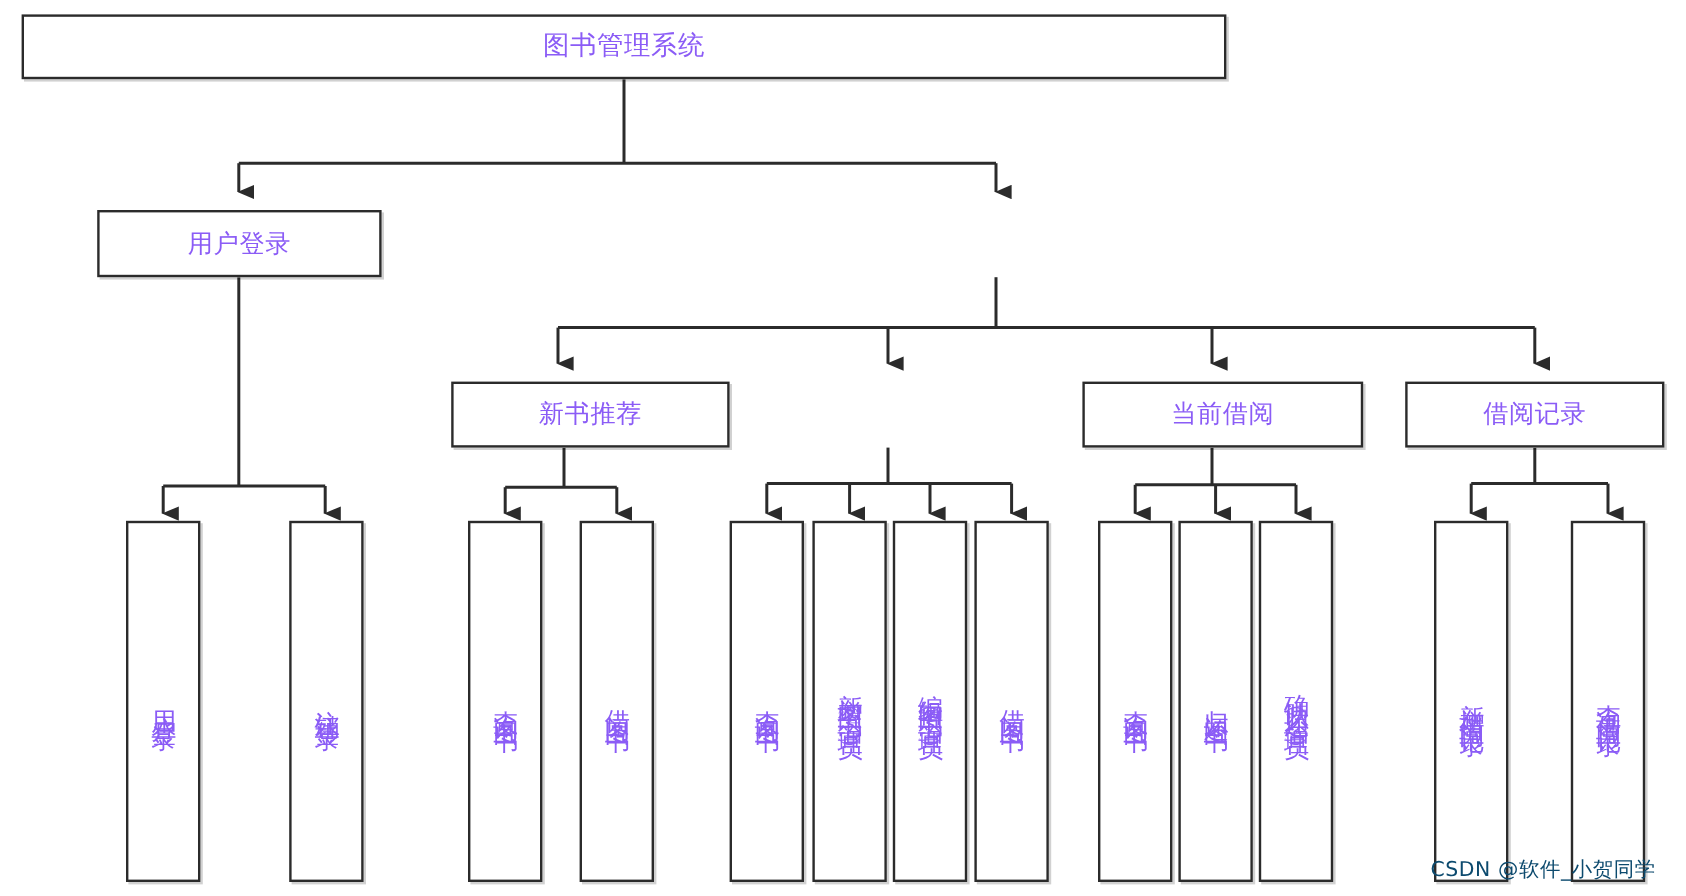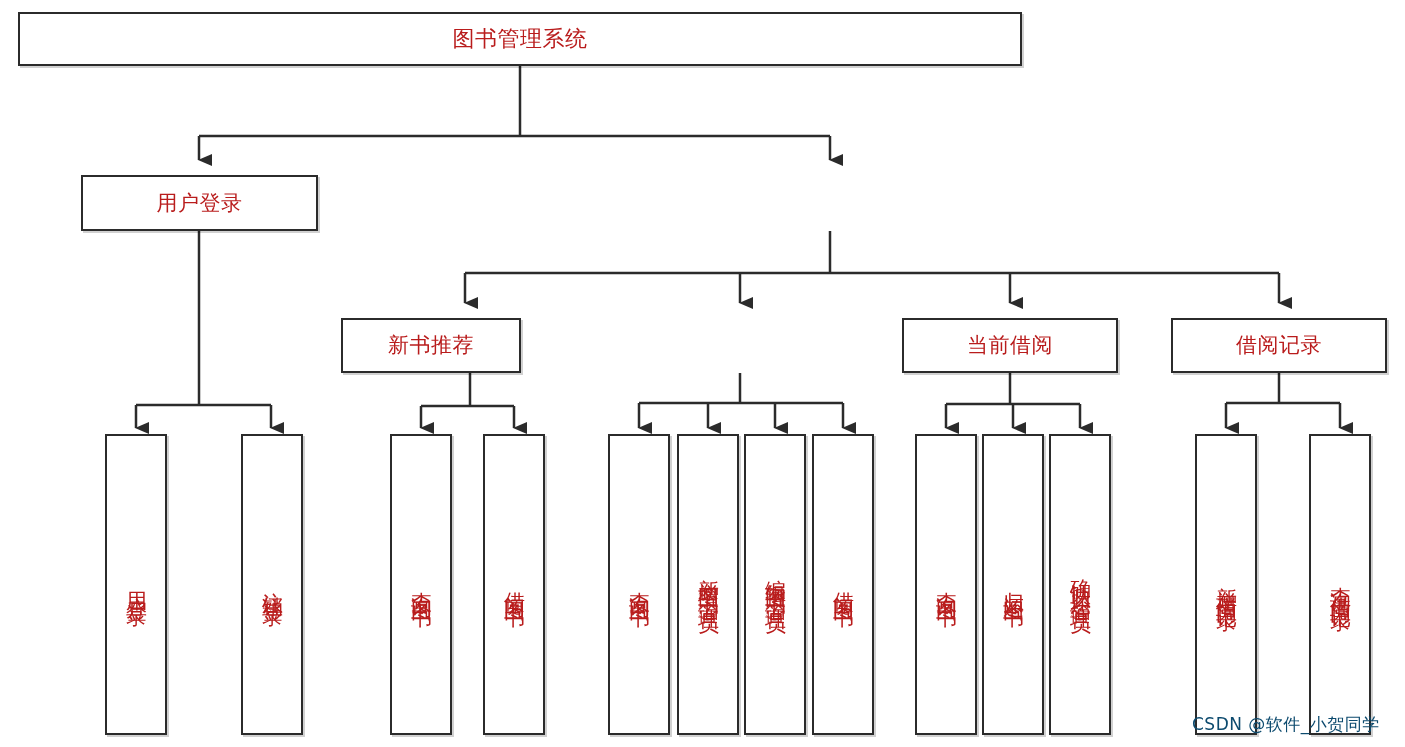--- a/index.html
+++ b/index.html
@@ -31,21 +31,21 @@
     box-sizing: border-box;
     background: #ffffff;
     border: 2px solid #2b2b2b;
     box-shadow: 2px 2px 0 rgba(0,0,0,0.18);
     display: flex;
     align-items: center;
     justify-content: center;
     z-index: 3;
   }
   .node .label {
-    color: #b91c1c;
+    color: #8b5cf6;
     line-height: 1.18;
     text-align: center;
     letter-spacing: 0.5px;
   }
   
   .node.h .label {
     font-size: 21px;
     white-space: nowrap;
   }
   .node.root .label {
@@ -130,26 +130,26 @@
 
   <div class="node h root" style="left:18px; top:12px; width:1004px; height:54px;">
     <span class="label">图书管理系统</span>
   </div>
 
   <div class="node h" style="left:81px; top:175px; width:237px; height:56px;">
     <span class="label">用户登录</span>
   </div>
 
 
-  <div class="node h" style="left:341px; top:318px; width:180px; height:55px;">
+  <div class="node h" style="left:376px; top:318px; width:232px; height:55px;">
     <span class="label">新书推荐</span>
   </div>
 
 
-  <div class="node h" style="left:902px; top:318px; width:216px; height:55px;">
+  <div class="node h" style="left:902px; top:318px; width:234px; height:55px;">
     <span class="label">当前借阅</span>
   </div>
 
   <div class="node h" style="left:1171px; top:318px; width:216px; height:55px;">
     <span class="label">借阅记录</span>
   </div>
 
   <div class="node v" style="left:105px; top:434px; width:62px; height:301px;">
     <span class="label">用户登录</span>
   </div>

